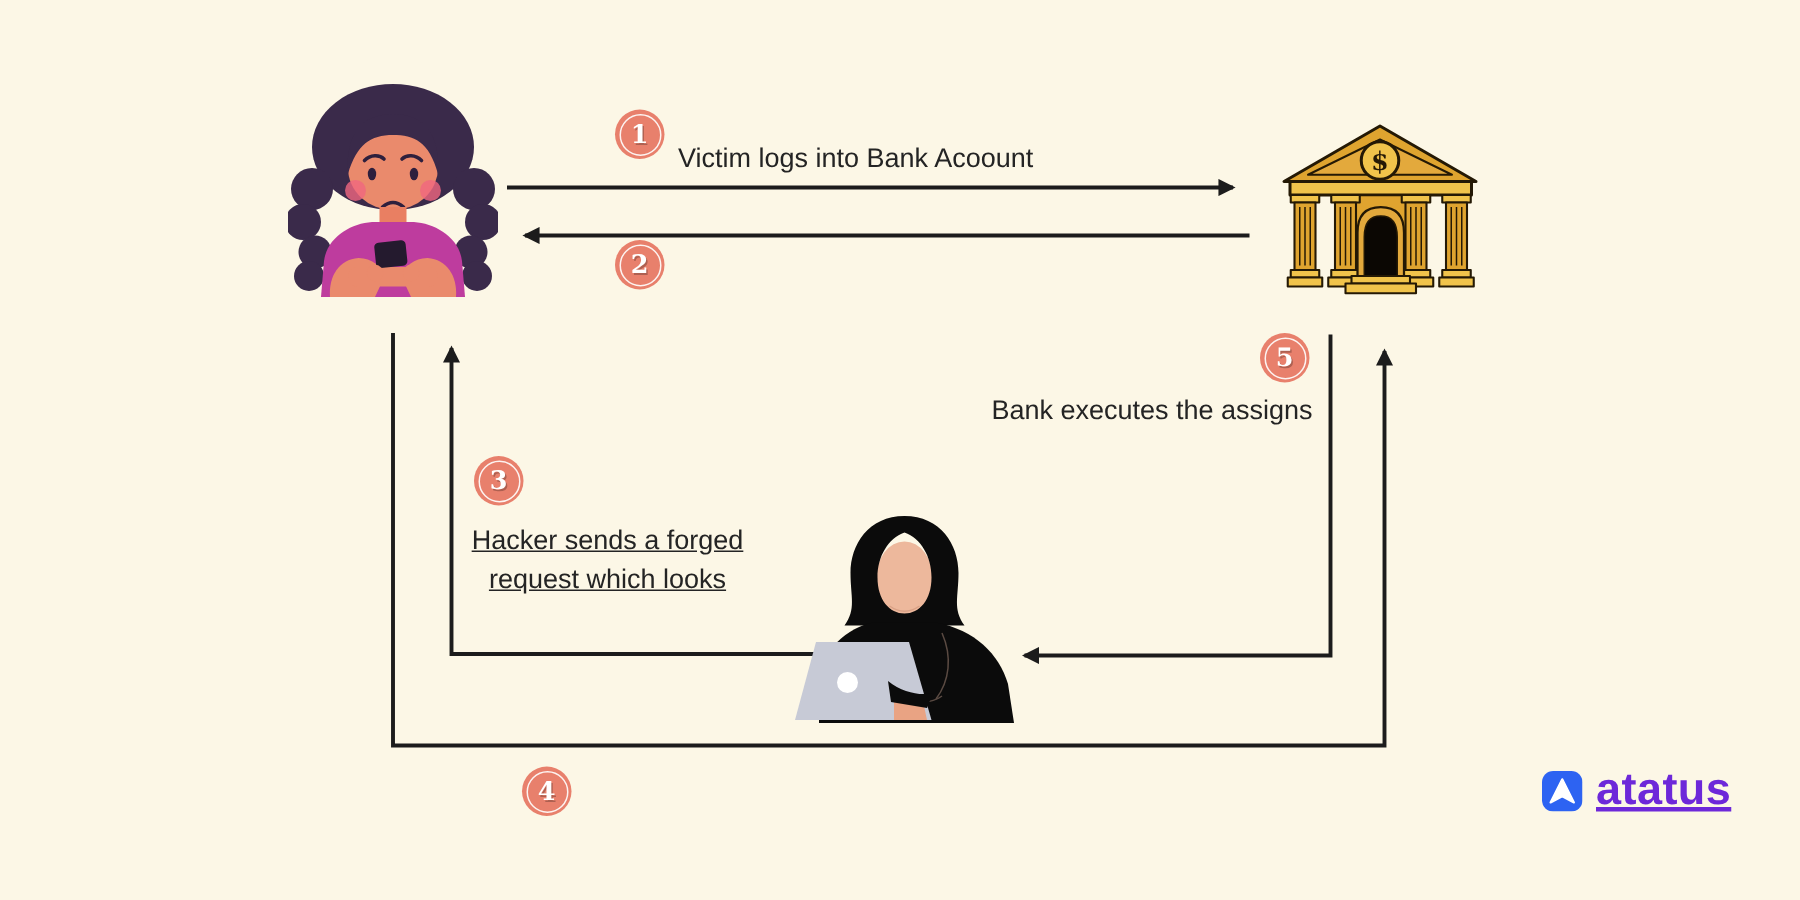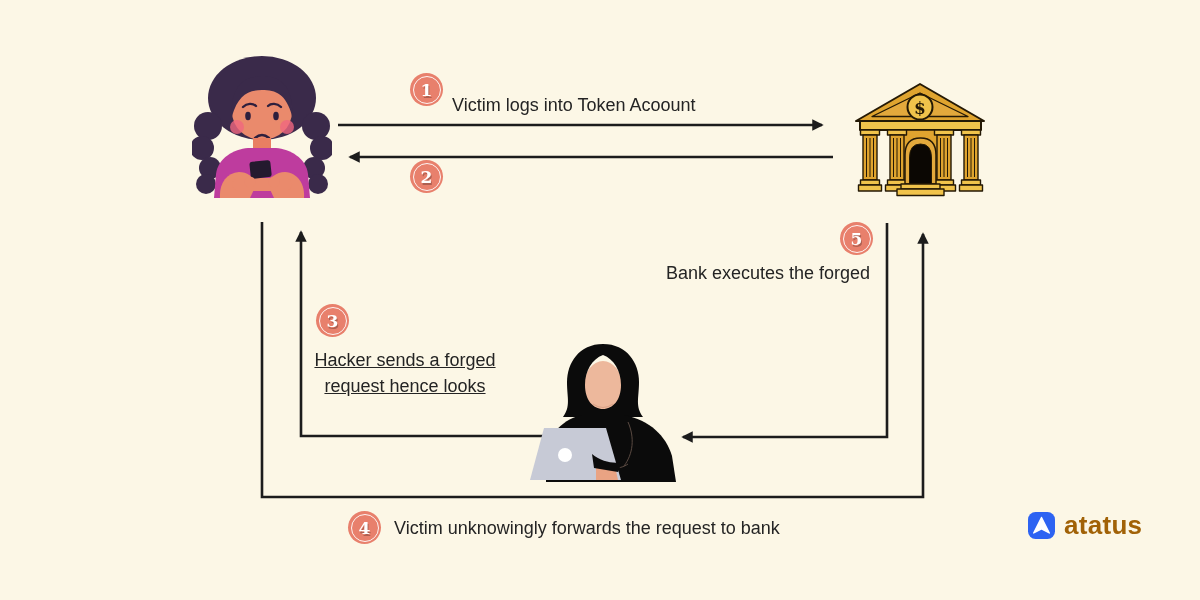--- a/index.html
+++ b/index.html
@@ -37,21 +37,21 @@
   }
   .lbl.multi{white-space:normal;text-align:center;line-height:25.5px;}
   .l1{left:452px;top:94px;}
   .l2{left:452px;top:165px;}
   .l3{left:296px;top:348px;width:218px;text-decoration:underline;}
   .l4{left:394px;top:517px;}
   .l5{left:646px;top:261px;width:244px;}
 
   .logo{position:absolute;left:1028px;top:510px;display:flex;align-items:center;gap:9px;}
   .logo .mark{display:block;}
-  .logo .word{font-size:26px;font-weight:bold;color:#a16207;letter-spacing:.3px;}
+  .logo .word{font-size:30px;font-weight:bold;color:#6d28d9;letter-spacing:.3px;text-decoration:underline;}
 </style>
 </head>
 <body>
 
 <div class="canvas">
 
   <svg class="arrow-layer" viewBox="0 0 1200 600" fill="none" stroke="#1C1C1C" stroke-width="2.6">
     <defs>
       <marker id="ah" viewBox="0 0 10 10" refX="8.5" refY="5" markerWidth="4.4" markerHeight="4.4" orient="auto-start-reverse">
         <path d="M0 0 L10 5 L0 10 z" fill="#1C1C1C" stroke="none"></path>
@@ -175,28 +175,27 @@
   <div class="badge b3">
       <span>3</span>
     </div>
   <div class="badge b4">
       <span>4</span>
     </div>
   <div class="badge b5">
       <span>5</span>
     </div>
 
-  <div class="lbl l1">Victim logs into Token Acoount</div>
+  <div class="lbl l1">Victim logs into Bank Acoount</div>
   <div class="lbl multi l3">
     <div>Hacker sends a forged</div>
-    <div>request hence looks</div>
-  </div>
-  <div class="lbl l4">Victim unknowingly forwards the request to bank</div>
+    <div>request which looks</div>
+  </div>
   <div class="lbl multi l5">
-    <div>Bank executes the forged</div>
+    <div>Bank executes the assigns</div>
   </div>
 
   <div class="logo">
     <svg class="mark" width="27" height="27" viewBox="0 0 27 27">
       <rect width="27" height="27" rx="7.5" fill="#2D63F2"></rect>
       <path d="M13.5,5.5 L21.3,21 L13.5,16.9 L5.7,21 Z" fill="#FFFFFF" stroke="#FFFFFF" stroke-width="1.4" stroke-linejoin="round"></path>
     </svg>
     <span class="word">atatus</span>
   </div>
 

